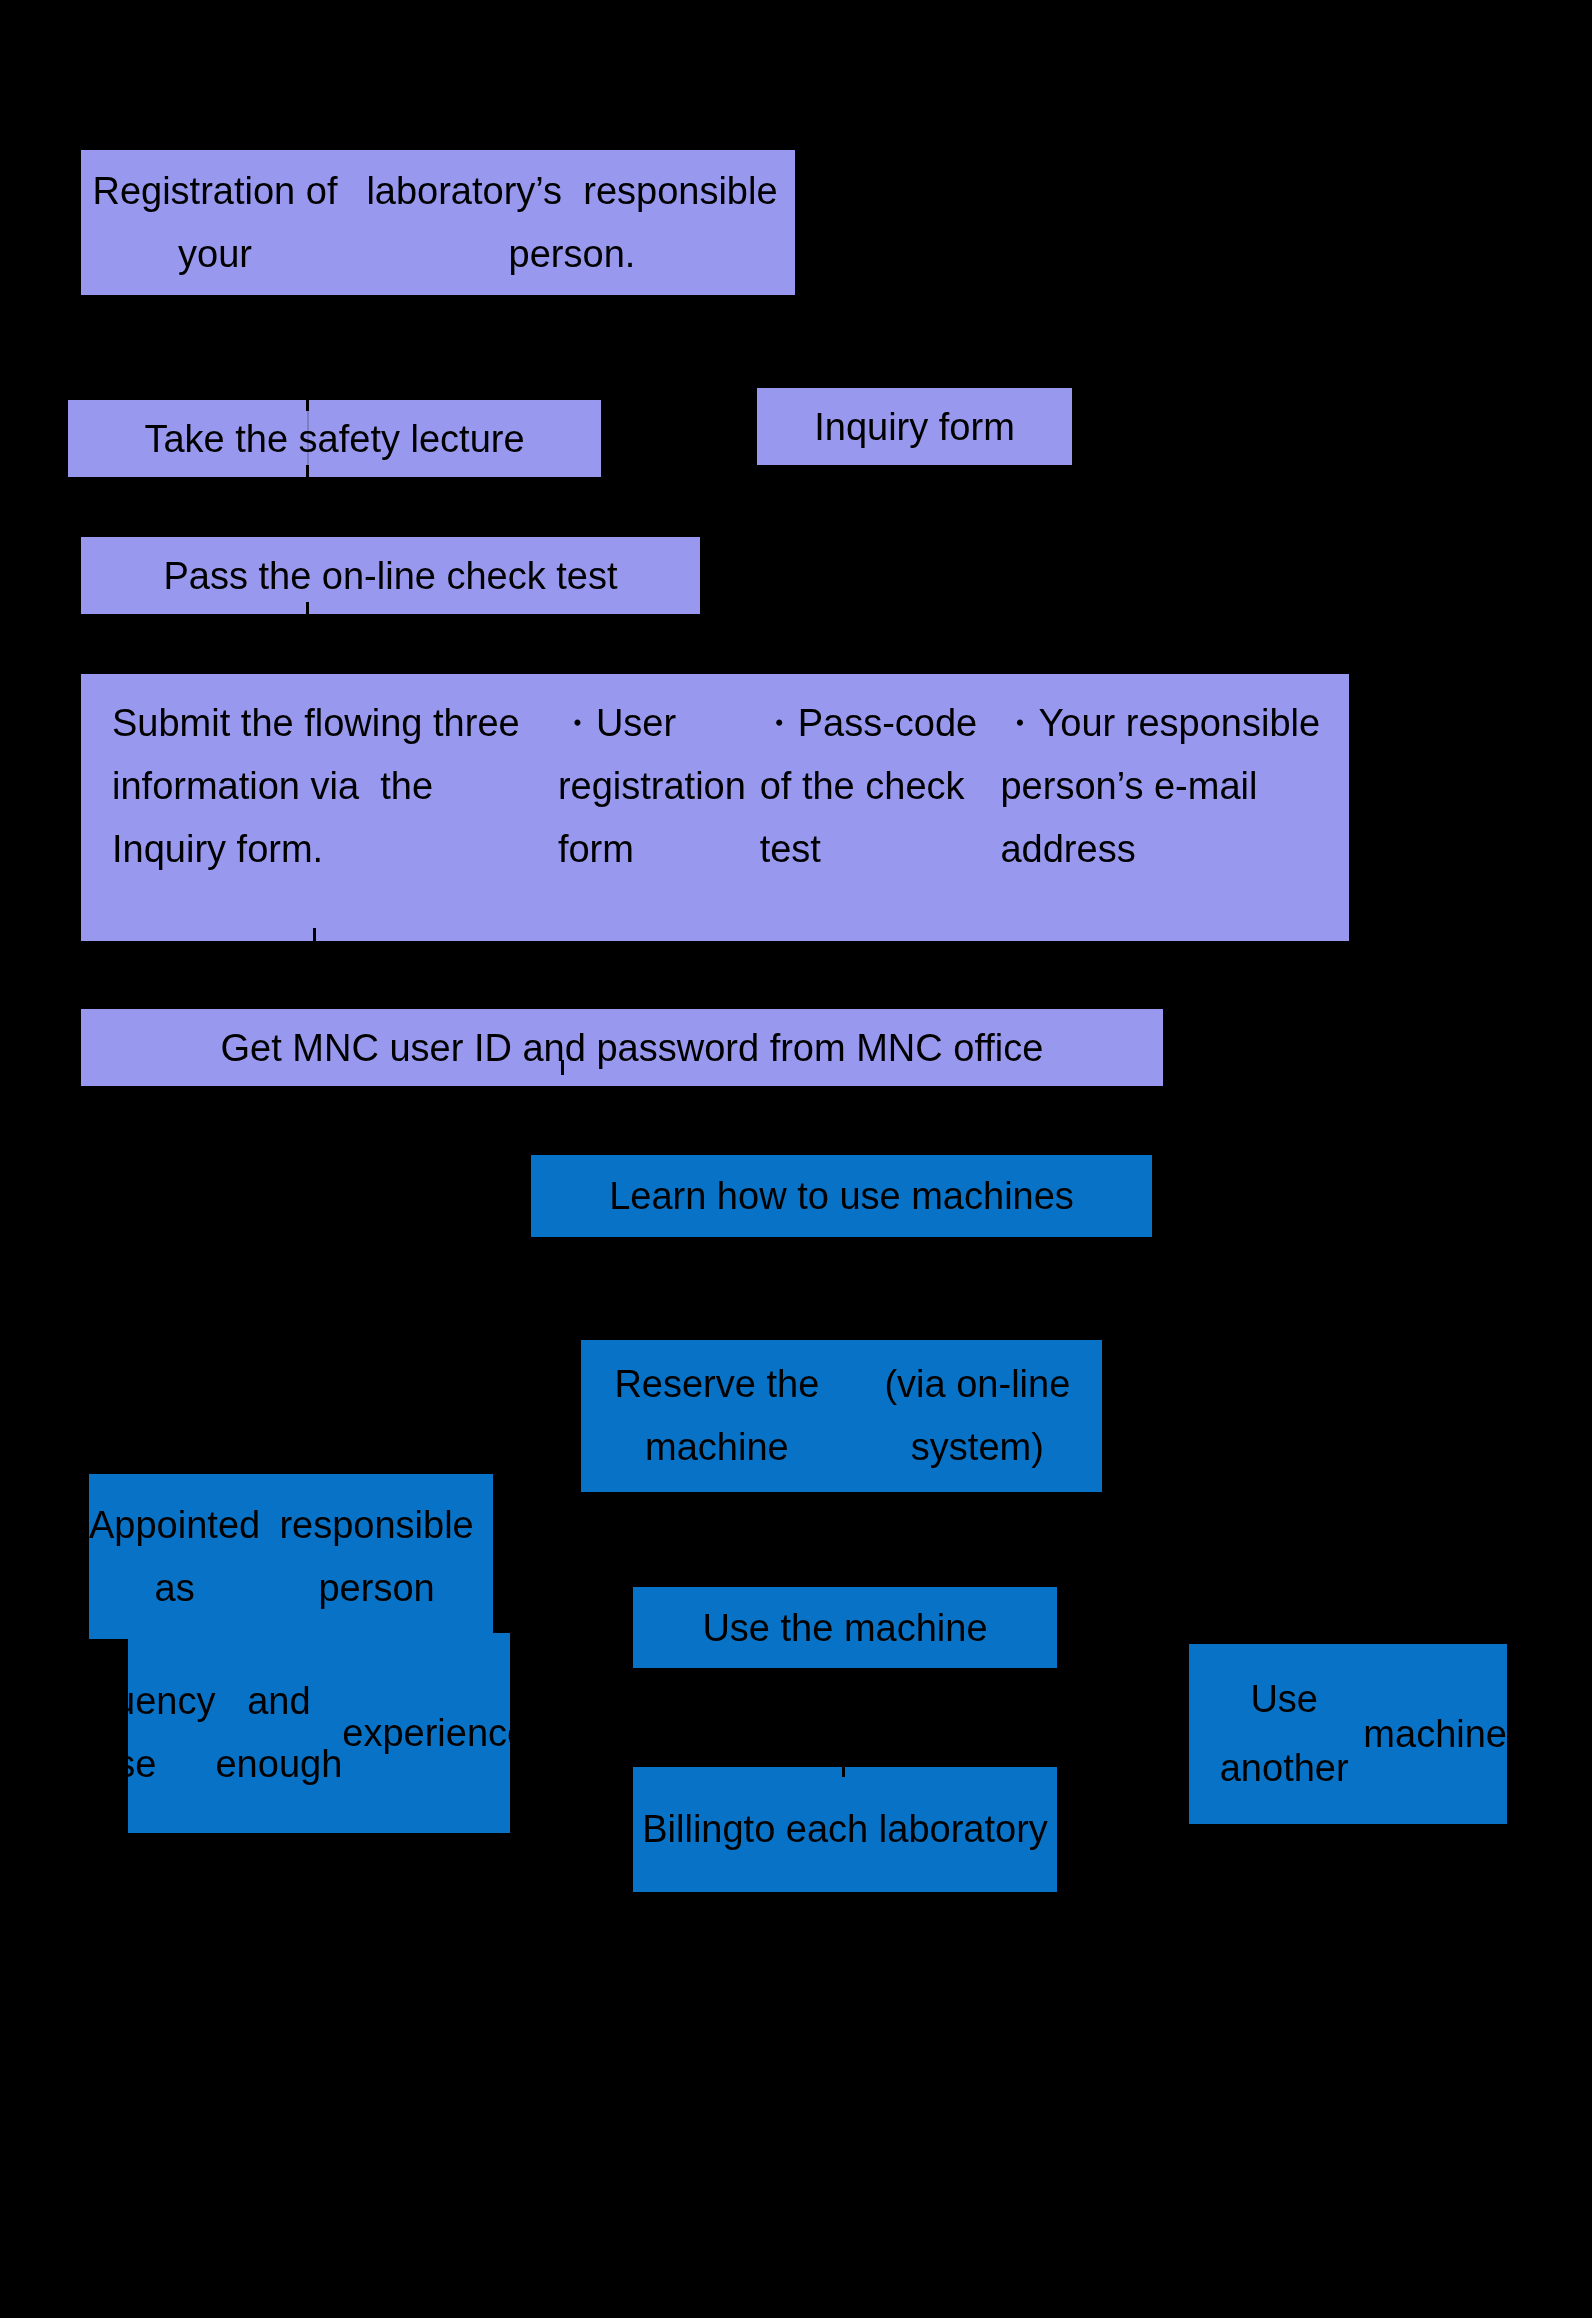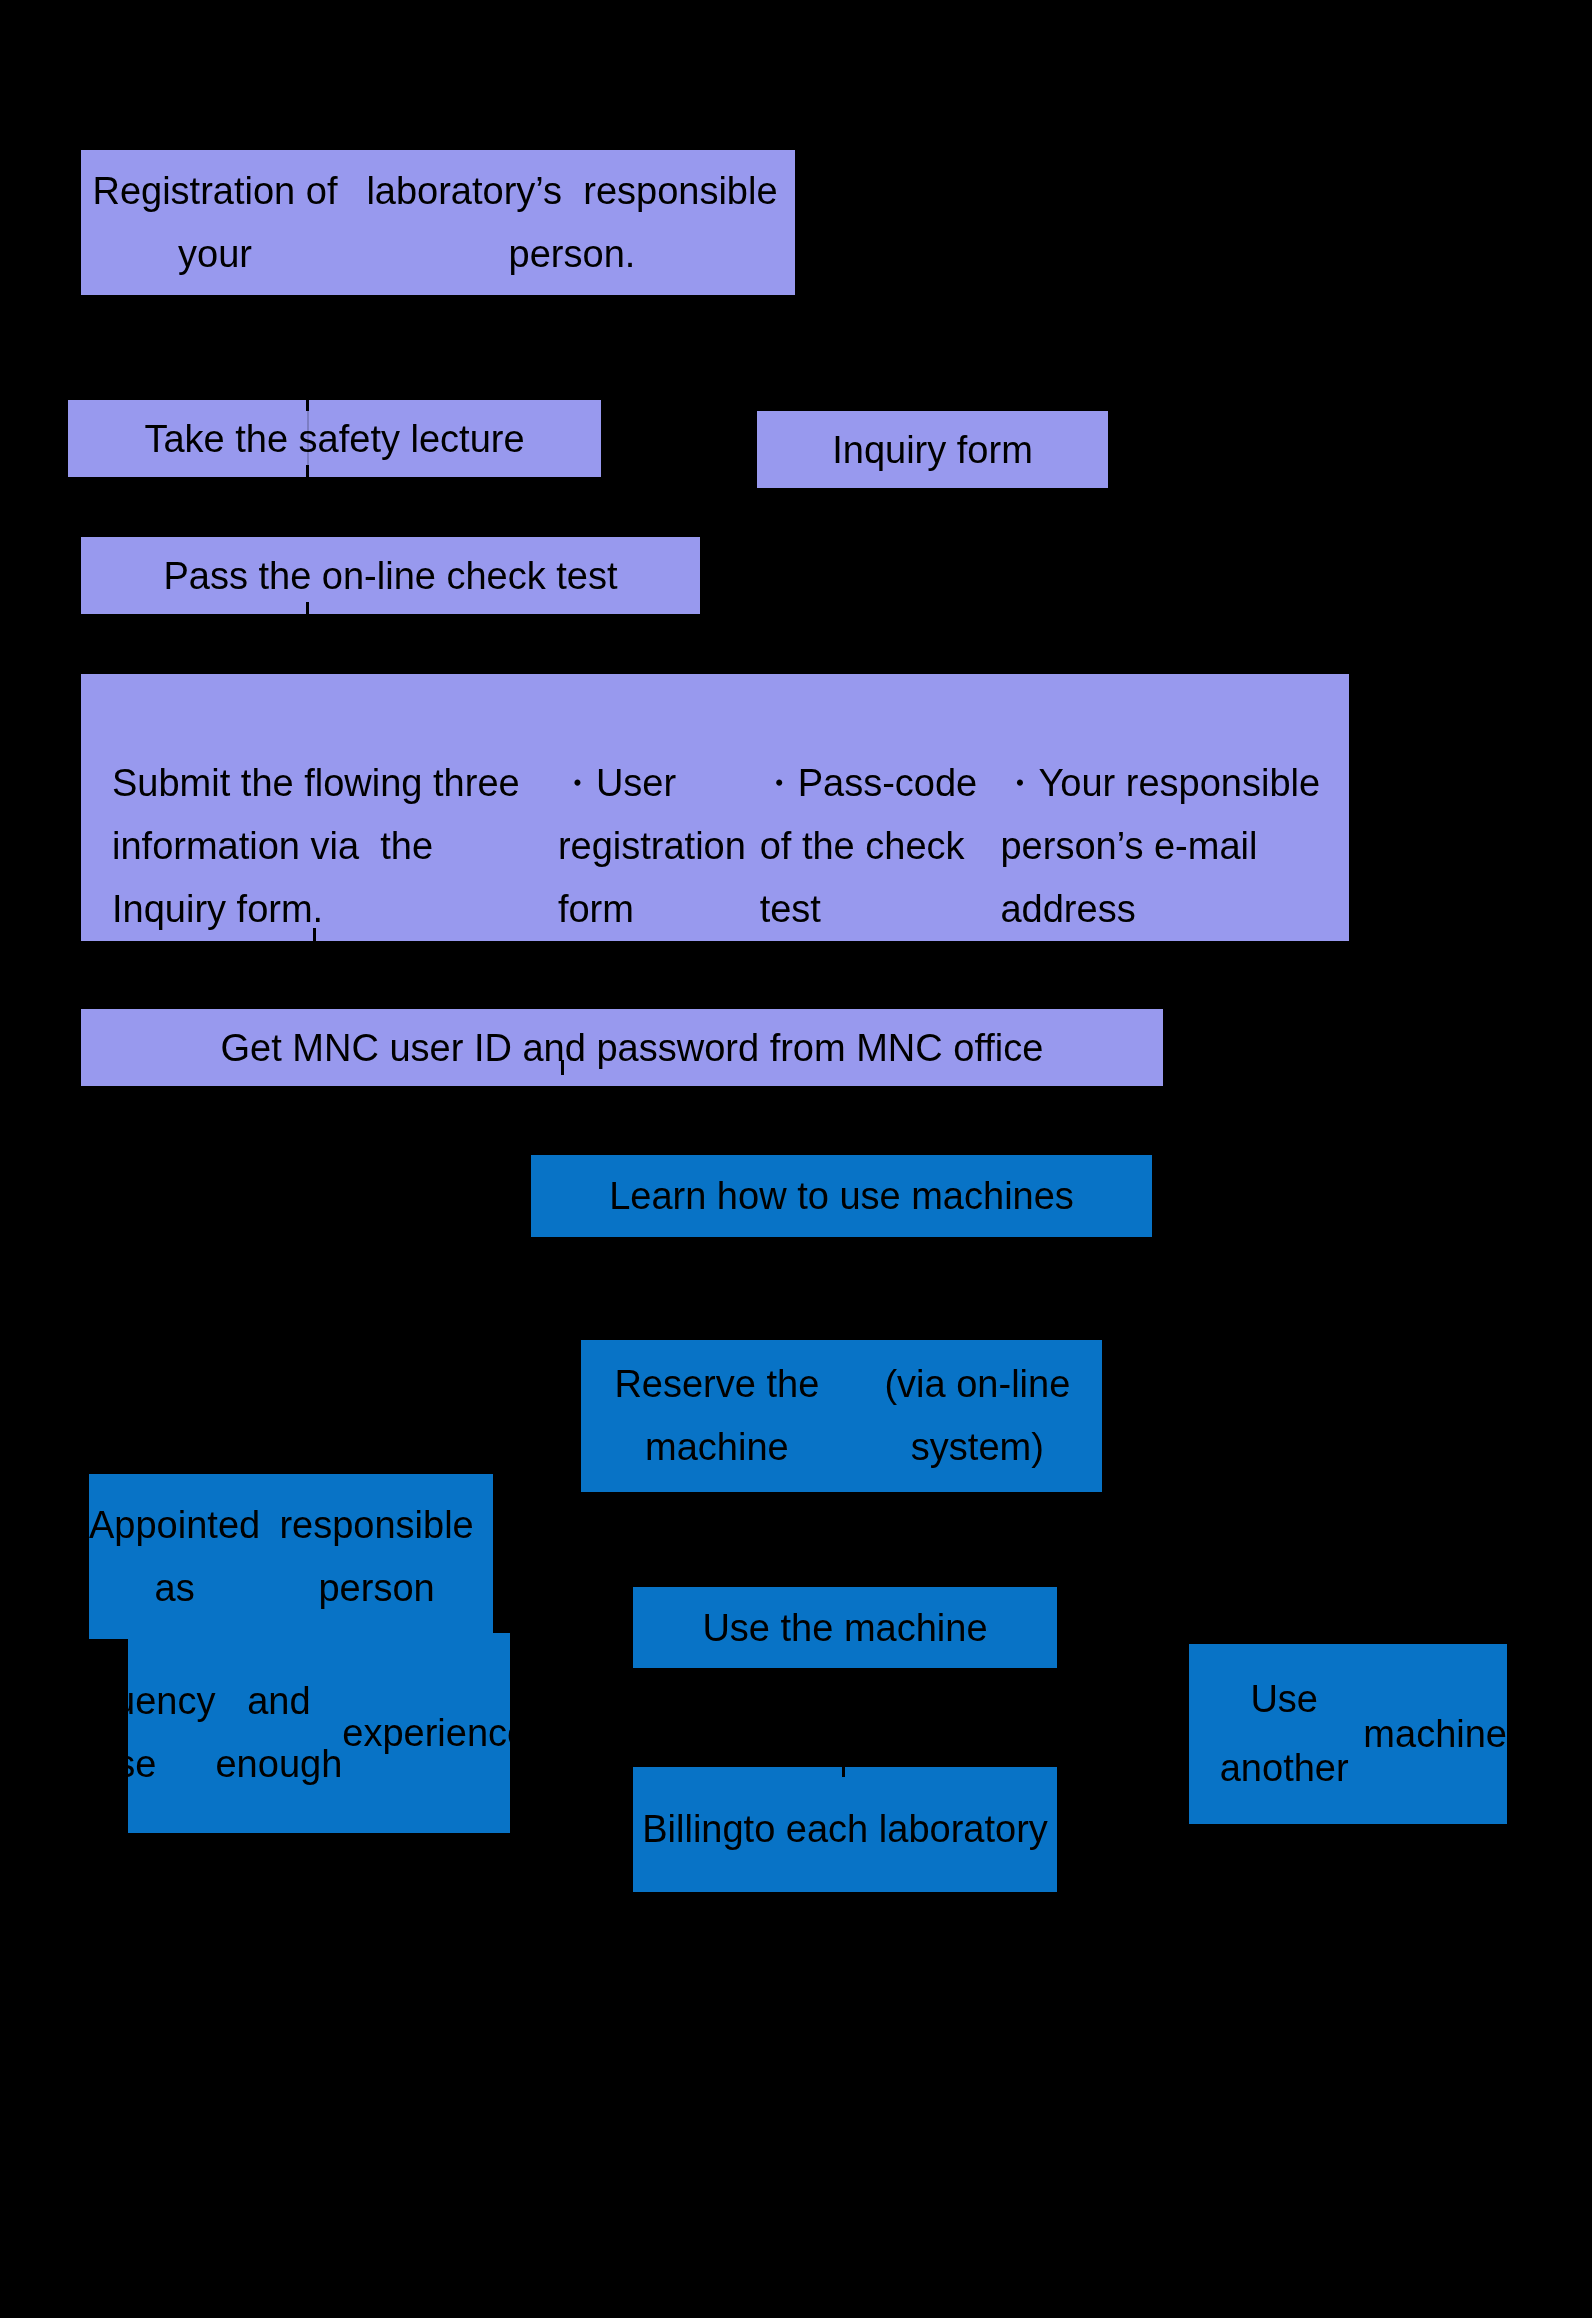--- a/index.html
+++ b/index.html
@@ -30,24 +30,24 @@
     line-height: 60px;
     color: var(--text);
     white-space: pre-wrap;
   }
   .purple { background: var(--purple); }
   .blue   { background: var(--blue); }
 
   
   #box-registration { left:81px;  top:150px;  width:714px; height:145px; line-height:63px; }
   #box-safety       { left:68px;  top:400px;  width:533px;  height:77px; }
-  #box-inquiry      { left:757px; top:411px;  width:351px;  height:77px; }
+  #box-inquiry      { left:757px; top:388px;  width:315px;  height:77px; }
   #box-pass         { left:81px;  top:537px;  width:619px;  height:77px; }
   #box-submit       { left:81px;  top:674px; width:1268px; height:267px;
-                      justify-content:flex-start; align-items:flex-end;
+                      justify-content:flex-start; align-items:flex-start;
                       text-align:left; padding:17.5px 19px 0 31px; line-height:63px; }
   #box-submit .bullet { margin-left: 13.8px; }
   #box-getid        { left:81px;  top:1009px; width:1082px; height:77px;padding-left:20px; }
   #box-learn        { left:531px;  top:1155px; width:621px;  height:82px; }
   #box-reserve      { left:581px;  top:1340px; width:521px;  height:152px; line-height:63px; }
   #box-appointed    { left:89px;  top:1474px; width:404px;  height:165px; line-height:63px; }
   #box-use          { left:633px; top:1587px; width:424px;  height:81px; }
   #box-frequency    { left:128px;  top:1633px; width:382px;  height:200px; line-height:63px; }
   #box-another      { left:1189px; top:1644px; width:318px;  height:180px; line-height:69px;padding-left:16px; }
   #box-billing      { left:633px; top:1767px; width:424px;  height:125px; line-height:63px; }

